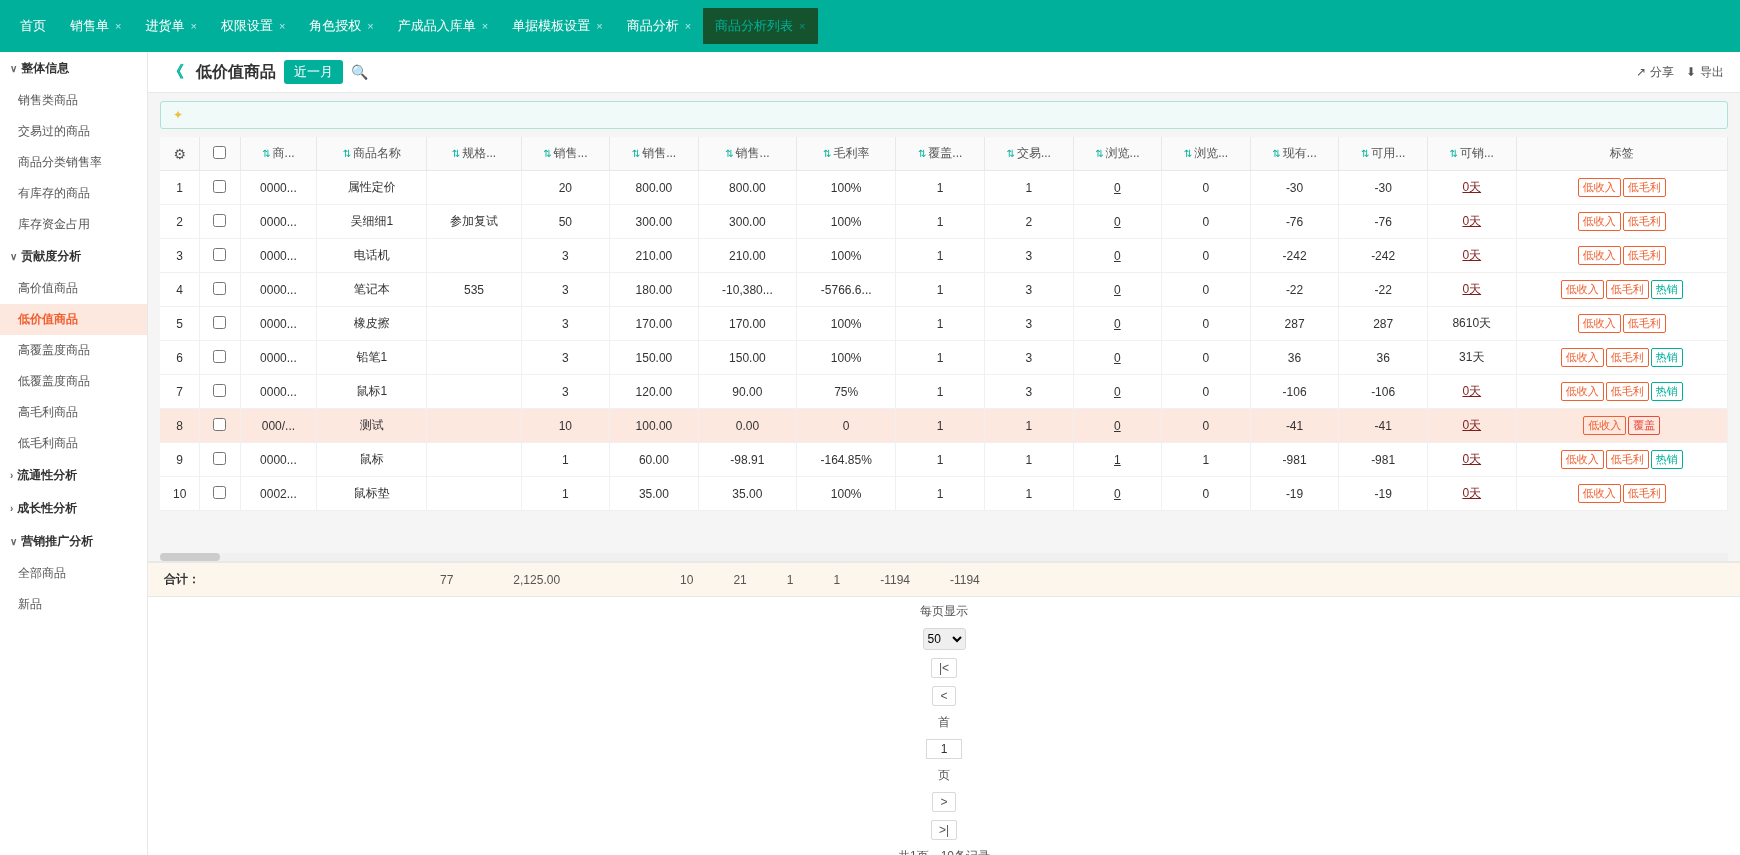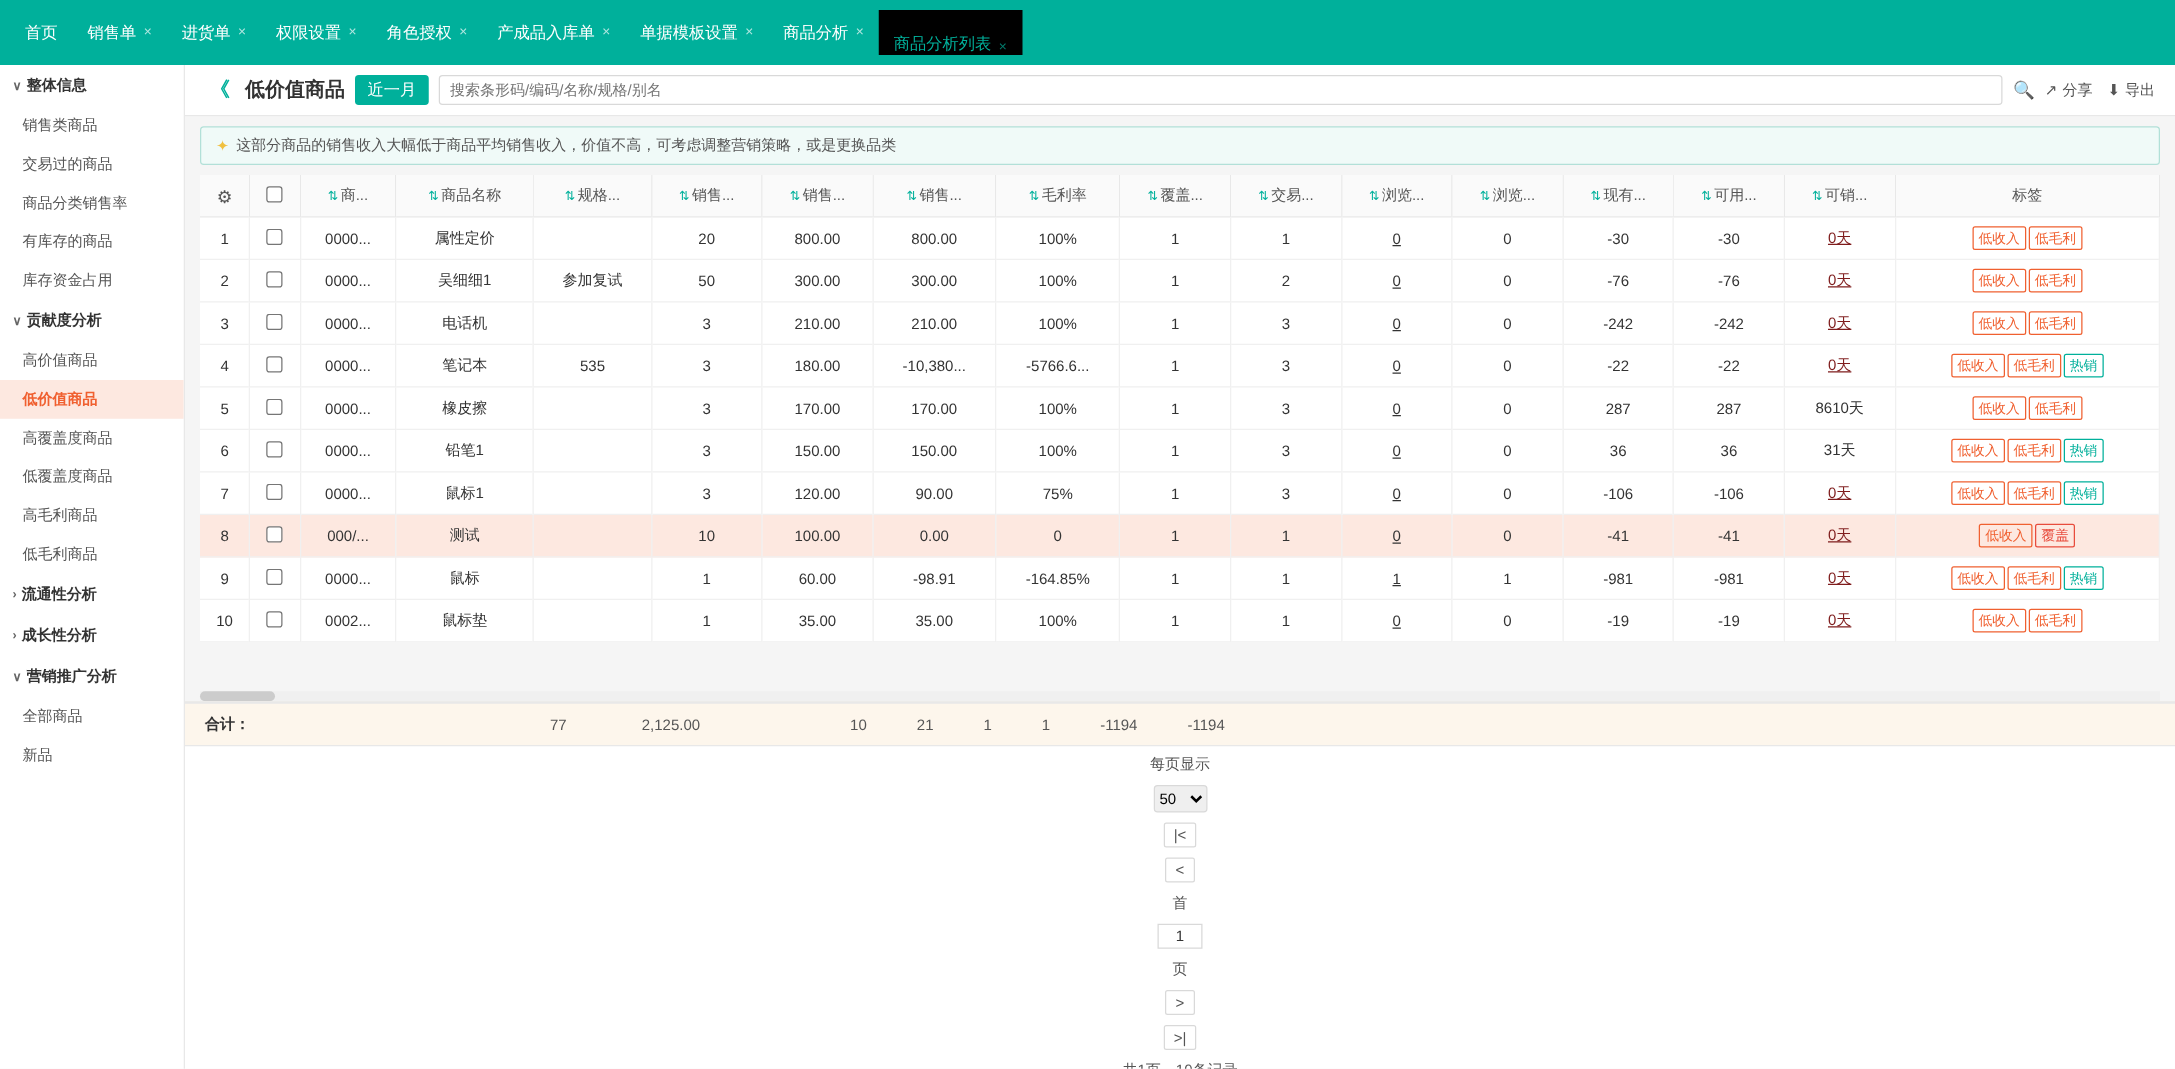--- a/index.html
+++ b/index.html
@@ -16,21 +16,21 @@
     .top-nav .nav-item {
       color: #fff;
       padding: 0 12px;
       height: 36px;
       display: flex;
       align-items: center;
       cursor: pointer;
       font-size: 13px;
       white-space: nowrap;
     }
-    .top-nav .nav-item.active { background: #000000; color: #00b09b; align-items: flex-end; }
+    .top-nav .nav-item.active { background: #14532d; color: #00b09b; }
     .top-nav .nav-item .close-x { margin-left: 6px; font-size: 11px; opacity: 0.7; }
 
     
     .main-layout {
       display: flex;
       height: calc(855px - 36px);
     }
 
     
     .sidebar {
@@ -356,37 +356,35 @@
         <span>新品</span>
       </div>
     </aside>
 
     <div class="content-area">
 
       <div class="page-header">
         <button class="collapse-btn">《</button>
         <span class="page-title">低价值商品</span>
         <button class="period-btn">近一月</button>
-        <input class="search-box" type="text" placeholder="搜索条形码/编码/名称/规格/别名" style="">
         <span class="search-icon">🔍</span>
         <div class="header-actions">
           <div class="header-action-btn">
             <span>↗</span>
             <span>分享</span>
           </div>
           <div class="header-action-btn">
             <span>⬇</span>
             <span>导出</span>
           </div>
         </div>
       </div>
 
       <div class="info-banner">
         <span class="star">✦</span>
-        <span>这部分商品的销售收入大幅低于商品平均销售收入，价值不高，可考虑调整营销策略，或是更换品类</span>
       </div>
 
       <div class="table-container">
         <table>
           <thead>
             <tr>
               <th><span class="gear-icon">⚙</span></th>
               <th><input type="checkbox" style=""></th>
               <th><span class="sort-icon">⇅</span><span>商...</span></th>
               <th><span class="sort-icon">⇅</span><span>商品名称</span></th>

